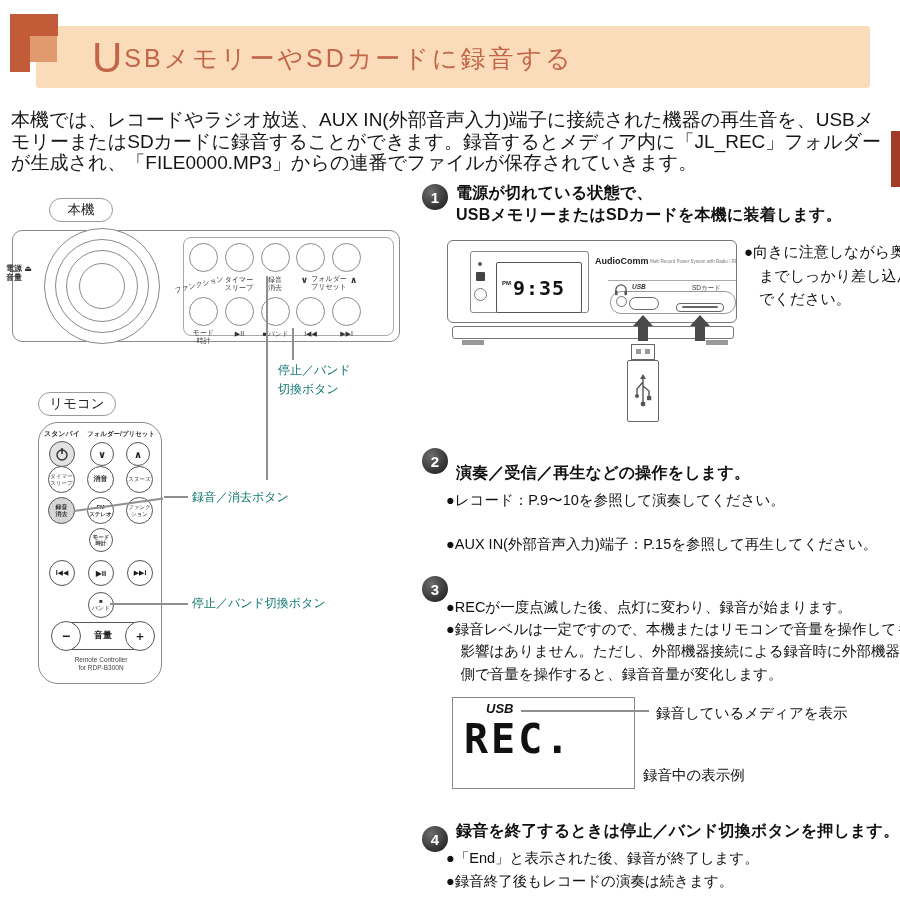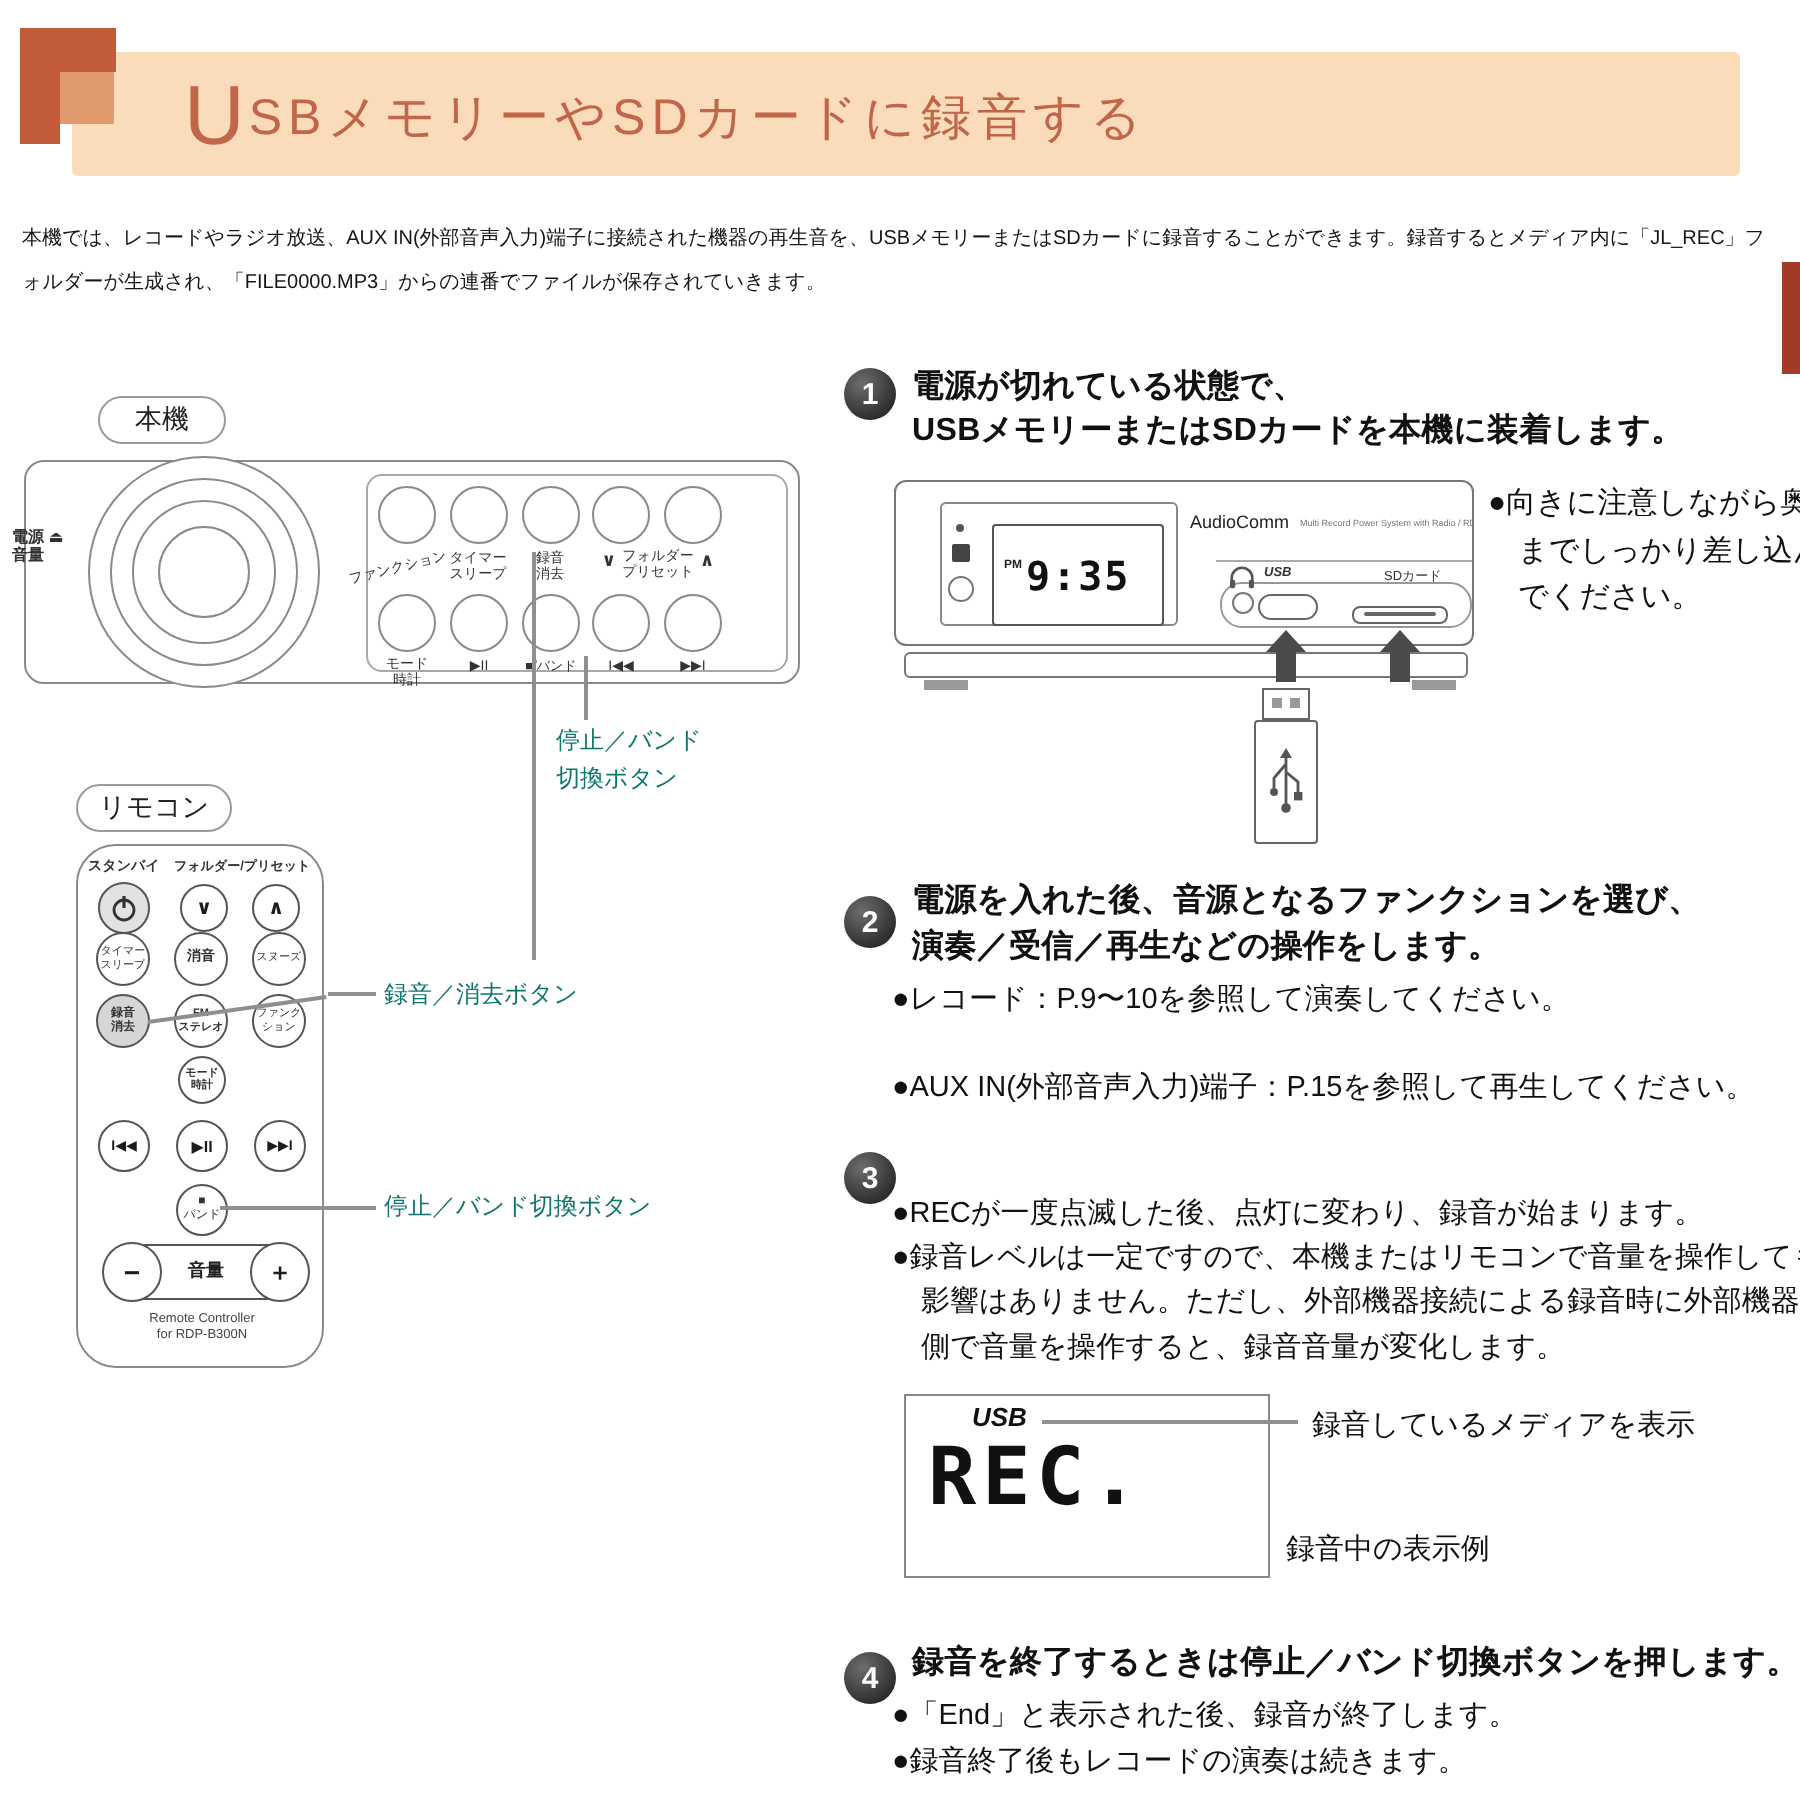--- a/index.html
+++ b/index.html
@@ -33,21 +33,21 @@
   <div class="abs" style="left:36px;top:26px;width:834px;height:62px;background:#fbdcba;border-radius:3px"></div>
   <div class="abs" style="left:10px;top:14px;width:20px;height:58px;background:#c25b38"></div>
   <div class="abs" style="left:10px;top:14px;width:48px;height:22px;background:#c25b38"></div>
   <div class="abs" style="left:30px;top:36px;width:27px;height:26px;background:#e09a6e"></div>
   <div class="abs" style="left:92px;top:30px;height:56px;display:flex;align-items:center;color:#c2664a">
     <span style="font-size:42px;line-height:1;margin-right:2px">U</span>
     <span style="font-size:25px;letter-spacing:3px">SBメモリーやSDカードに録音する</span>
   </div>
   <div class="abs" style="left:891px;top:131px;width:9px;height:56px;background:#a23a28"></div>
 
-  <div class="abs" style="left:11px;top:109px;width:876px;font-size:10px;line-height:21.5px;color:#161616">本機では、レコードやラジオ放送、AUX IN(外部音声入力)端子に接続された機器の再生音を、USBメモリーまたはSDカードに録音することができます。録音するとメディア内に「JL_REC」フォルダーが生成され、「FILE0000.MP3」からの連番でファイルが保存されていきます。</div>
+  <div class="abs" style="left:11px;top:109px;width:876px;font-size:19px;line-height:21.5px;color:#161616">本機では、レコードやラジオ放送、AUX IN(外部音声入力)端子に接続された機器の再生音を、USBメモリーまたはSDカードに録音することができます。録音するとメディア内に「JL_REC」フォルダーが生成され、「FILE0000.MP3」からの連番でファイルが保存されていきます。</div>
 
   <div class="abs pill" style="left:49px;top:198px;width:64px;height:24px">
     <span>本機</span>
   </div>
 
   <div class="abs" style="left:12px;top:230px;width:388px;height:112px;border:1.5px solid #8a8a8a;border-radius:10px;box-sizing:border-box"></div>
   <div class="abs" style="left:183px;top:237px;width:211px;height:99px;border:1px solid #a8a8a8;border-radius:8px;box-sizing:border-box"></div>
   <div class="abs circle" style="left:44px;top:228px;width:116px;height:116px"></div>
   <div class="abs circle" style="left:55px;top:239px;width:94px;height:94px;background:transparent"></div>
   <div class="abs circle" style="left:66px;top:250px;width:72px;height:72px;background:transparent"></div>
@@ -191,21 +191,21 @@
 
   <div class="abs" style="left:470px;top:251px;width:119px;height:62px;border:1px solid #888;border-radius:3px;box-sizing:border-box"></div>
   <div class="abs" style="left:478px;top:262px;width:4px;height:4px;border-radius:50%;background:#555"></div>
   <div class="abs" style="left:476px;top:272px;width:9px;height:9px;background:#444;border-radius:1px"></div>
   <div class="abs circle" style="left:474px;top:288px;width:13px;height:13px;border-color:#777"></div>
 
   <div class="abs" style="left:496px;top:262px;width:86px;height:51px;border:1.5px solid #555;border-radius:2px;box-sizing:border-box"></div>
   <div class="abs" style="left:502px;top:280px;font-size:6px;font-weight:bold;color:#222">PM</div>
   <div class="abs seg" style="left:513px;top:276px;font-size:20px;letter-spacing:1px">9:35</div>
 
-  <div class="abs" style="left:595px;top:256px;font-size:9px;font-weight:normal;color:#222">AudioComm</div>
+  <div class="abs" style="left:595px;top:256px;font-size:9px;font-weight:bold;color:#222">AudioComm</div>
   <div class="abs" style="left:650px;top:259px;width:86px;font-size:4.5px;color:#777;white-space:nowrap;overflow:hidden">Multi Record Power System with Radio / RDP-B300</div>
 
   <div class="abs" style="left:608px;top:280px;width:128px;height:1px;background:#aaa"></div>
   <div class="abs" style="left:610px;top:291px;width:126px;height:23px;border:1px solid #999;border-radius:11px;box-sizing:border-box"></div>
 
   <span class="abs" style="left:614px;top:282px">
     <svg width="14" height="12" viewBox="0 0 16 14">
         <path d="M2 11 V7 a6 6 0 0 1 12 0 V11" stroke="#555" stroke-width="1.5" fill="none"></path>
         <rect x="1" y="8" width="3" height="5" rx="1" fill="#555"></rect>
         <rect x="12" y="8" width="3" height="5" rx="1" fill="#555"></rect>
@@ -239,21 +239,20 @@
         </svg>
     </span>
   </div>
 
 
   <div class="abs b hang" style="left:744px;top:240px;width:153px;font-size:15px;line-height:23.5px;padding-left:15px;text-indent:-15px">●向きに注意しながら奥までしっかり差し込んでください。</div>
 
   <div class="abs badge" style="left:422px;top:448px">
     <span>2</span>
   </div>
-  <div class="abs h" style="left:456px;top:440px">電源を入れた後、音源となるファンクションを選び、</div>
   <div class="abs h" style="left:456px;top:463px">演奏／受信／再生などの操作をします。</div>
   <div class="abs b" style="left:446px;top:489px">●レコード：P.9〜10を参照して演奏してください。</div>
   <div class="abs b" style="left:446px;top:533px">●AUX IN(外部音声入力)端子：P.15を参照して再生してください。</div>
 
   <div class="abs badge" style="left:422px;top:576px">
     <span>3</span>
   </div>
   <div class="abs b" style="left:446px;top:596px">●RECが一度点滅した後、点灯に変わり、録音が始まります。</div>
   <div class="abs b hang" style="left:446px;top:618px;width:452px">●録音レベルは一定ですので、本機またはリモコンで音量を操作しても影響はありません。ただし、外部機器接続による録音時に外部機器側で音量を操作すると、録音音量が変化します。</div>
 

